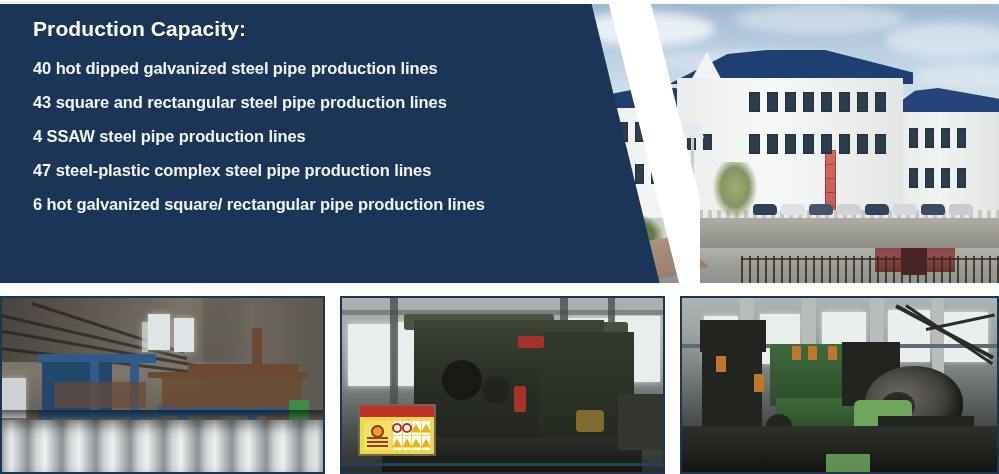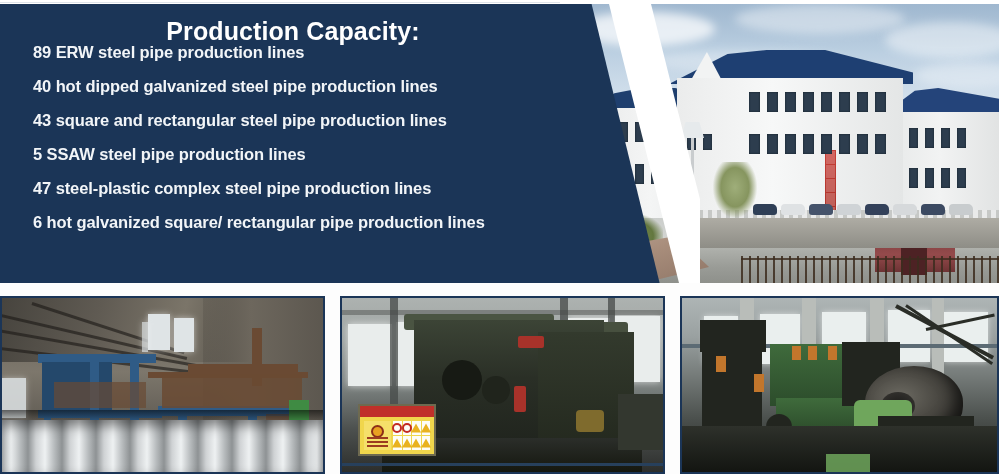--- a/index.html
+++ b/index.html
@@ -119,22 +119,22 @@
   
   .white-wedge {
     position:absolute; left:0; top:4px; width:700px; height:279px;
     background:#ffffff;
     clip-path:polygon(87.0% 0%, 93.0% 0%, 103.0% 100%, 97.0% 100%);
     z-index:2;
   }
 
   .panel-content { position:absolute; left:33px; top:18px; width:520px; z-index:5; }
   .panel-title {
-    color:#ffffff; font-size:25px; font-weight:bold; letter-spacing:.1px;
-    margin-bottom:0; line-height:1.05;text-align:center;
+    color:#ffffff; font-size:21px; font-weight:bold; letter-spacing:.1px;
+    margin-bottom:20px; line-height:1.05;
   }
   .panel-line {
     color:#f2f5f8; font-size:16.5px; font-weight:bold; line-height:1.0;
     margin-bottom:17.5px; white-space:nowrap; letter-spacing:-.1px;
   }
 
   
   .top-rule { position:absolute; left:0; top:0; width:999px; height:4px; background:#ffffff; z-index:9; }
   .top-rule-line { position:absolute; left:0; top:2px; width:560px; height:1px; background:#dfe4ea; z-index:10; }
 
@@ -340,24 +340,23 @@
       <div class="fence"></div>
       <div class="fence-rail"></div>
     </div>
 
     <div class="white-wedge"></div>
 
     <div class="navy-panel"></div>
 
     <div class="panel-content">
       <div class="panel-title">Production Capacity:</div>
-      <div class="panel-line">89 ERW steel pipe production lines</div>
       <div class="panel-line">40 hot dipped galvanized steel pipe production lines</div>
       <div class="panel-line">43 square and rectangular steel pipe production lines</div>
-      <div class="panel-line">5 SSAW steel pipe production lines</div>
+      <div class="panel-line">4 SSAW steel pipe production lines</div>
       <div class="panel-line">47 steel-plastic complex steel pipe production lines</div>
       <div class="panel-line">6 hot galvanized square/ rectangular pipe production lines</div>
     </div>
   </div>
 
   <div class="top-rule"></div>
   <div class="top-rule-line"></div>
 
   <div class="bottom-row">
 

